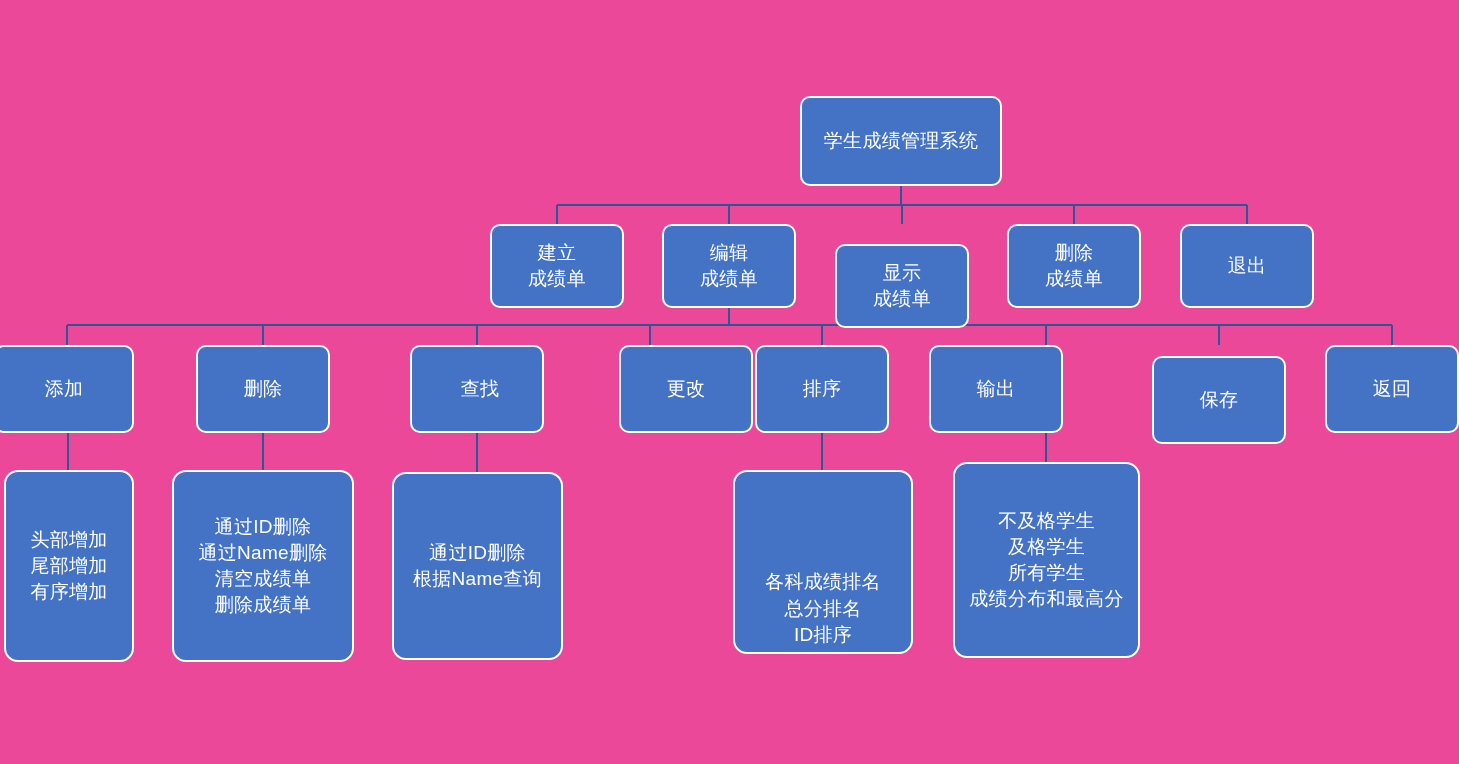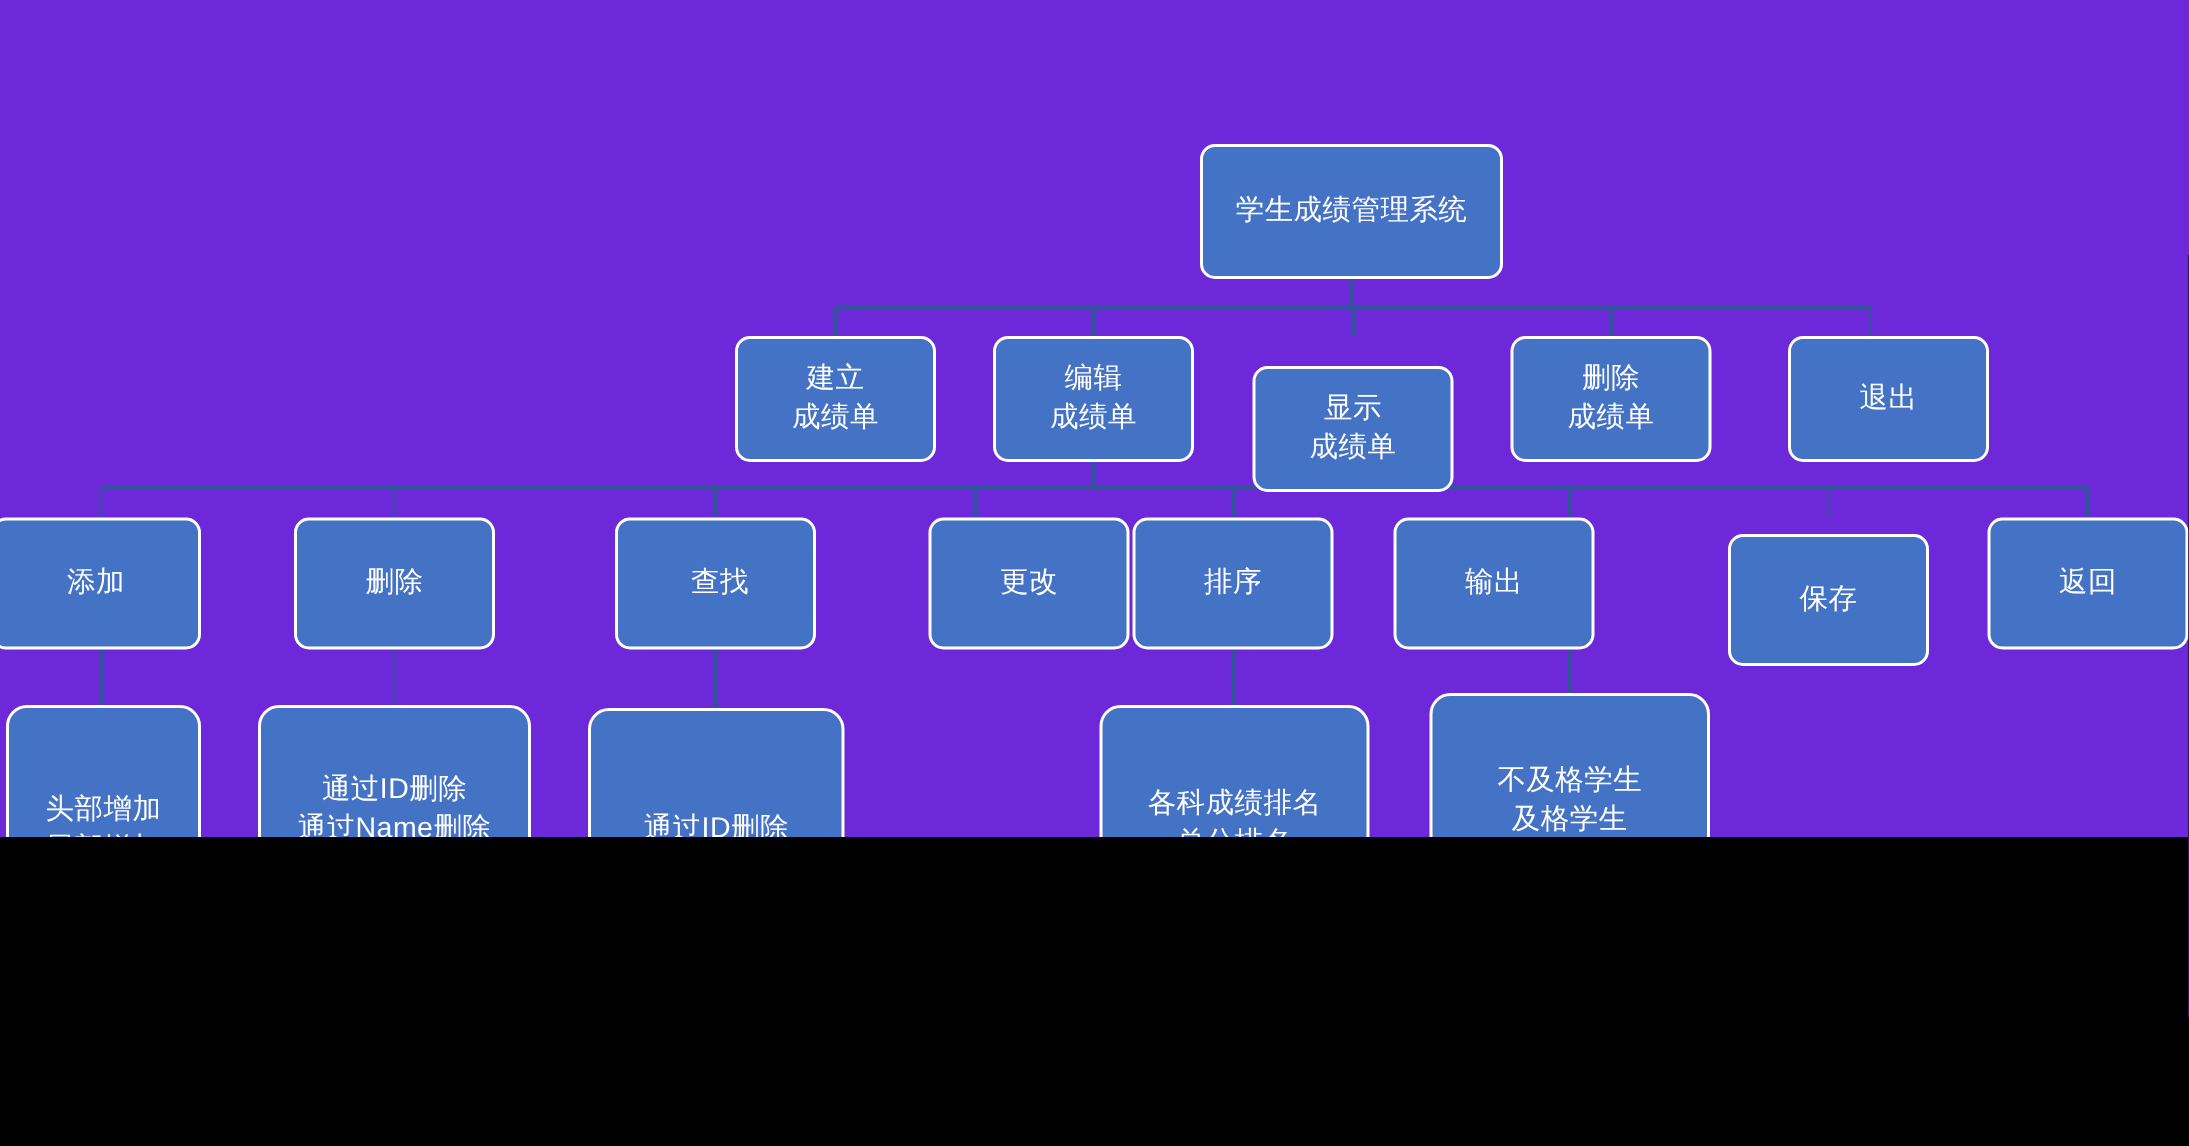--- a/index.html
+++ b/index.html
@@ -4,22 +4,22 @@
 <title>Diagram</title>
 <style>
   html, body {
     margin: 0;
     padding: 0;
     background: #000000;
   }
   #canvas {
     position: relative;
     width: 1459px;
-    height: 558px;
-    background: #6d28d9;
+    height: 764px;
+    background: #ec4899;
     overflow: hidden;
     font-family: "Liberation Sans", "DejaVu Sans", sans-serif;
   }
   .edges {
     position: absolute;
     left: 0;
     top: 0;
     width: 1459px;
     height: 764px;
     pointer-events: none;
@@ -88,39 +88,39 @@
   <div id="nodes-layer">
       <div class="node root" style="left: 800px; top: 96px; width: 202px; height: 90px;"><span class="node-label">学生成绩管理系统</span></div>
       <div class="node mid" style="left: 490px; top: 224px; width: 134px; height: 84px;"><span class="node-label">建立
 成绩单</span></div>
       <div class="node mid" style="left: 662px; top: 224px; width: 134px; height: 84px;"><span class="node-label">编辑
 成绩单</span></div>
       <div class="node mid" style="left: 835px; top: 224px; width: 134px; height: 84px; margin-top: 20px;"><span class="node-label">显示
 成绩单</span></div>
       <div class="node mid" style="left: 1007px; top: 224px; width: 134px; height: 84px;"><span class="node-label">删除
 成绩单</span></div>
-      <div class="node mid" style="left: 1180px; top: 224px; width: 134px; height: 84px; margin-left: 12px;"><span class="node-label">退出</span></div>
+      <div class="node mid" style="left: 1180px; top: 224px; width: 134px; height: 84px;"><span class="node-label">退出</span></div>
       <div class="node mid" style="left: -6px; top: 345px; width: 140px; height: 88px;"><span class="node-label">添加</span></div>
       <div class="node mid" style="left: 196px; top: 345px; width: 134px; height: 88px;"><span class="node-label">删除</span></div>
       <div class="node mid" style="left: 410px; top: 345px; width: 134px; height: 88px; padding-left: 12px;"><span class="node-label">查找</span></div>
       <div class="node mid" style="left: 583px; top: 345px; width: 134px; height: 88px; margin-left: 36px;"><span class="node-label">更改</span></div>
       <div class="node mid" style="left: 755px; top: 345px; width: 134px; height: 88px;"><span class="node-label">排序</span></div>
       <div class="node mid" style="left: 929px; top: 345px; width: 134px; height: 88px;"><span class="node-label">输出</span></div>
       <div class="node mid" style="left: 1152px; top: 345px; width: 134px; height: 88px; margin-top: 11px;"><span class="node-label">保存</span></div>
       <div class="node mid" style="left: 1325px; top: 345px; width: 134px; height: 88px;"><span class="node-label">返回</span></div>
       <div class="node leaf" style="left: 4px; top: 470px; width: 130px; height: 192px;"><span class="node-label">头部增加
 尾部增加
 有序增加</span></div>
       <div class="node leaf" style="left: 172px; top: 470px; width: 182px; height: 192px;"><span class="node-label">通过ID删除
 通过Name删除
 清空成绩单
 删除成绩单</span></div>
       <div class="node leaf" style="left: 392px; top: 472px; width: 171px; height: 188px;"><span class="node-label">通过ID删除
 根据Name查询</span></div>
-      <div class="node leaf" style="left: 733px; top: 470px; width: 180px; height: 184px;"><span class="node-label">各科成绩排名
+      <div class="node leaf" style="left: 733px; top: 470px; width: 180px; height: 184px; align-items: flex-end;"><span class="node-label">各科成绩排名
 总分排名
 ID排序</span></div>
       <div class="node leaf" style="left: 953px; top: 462px; width: 187px; height: 196px;"><span class="node-label">不及格学生
 及格学生
 所有学生
 成绩分布和最高分</span></div>
     </div>
 
 </div>
 

